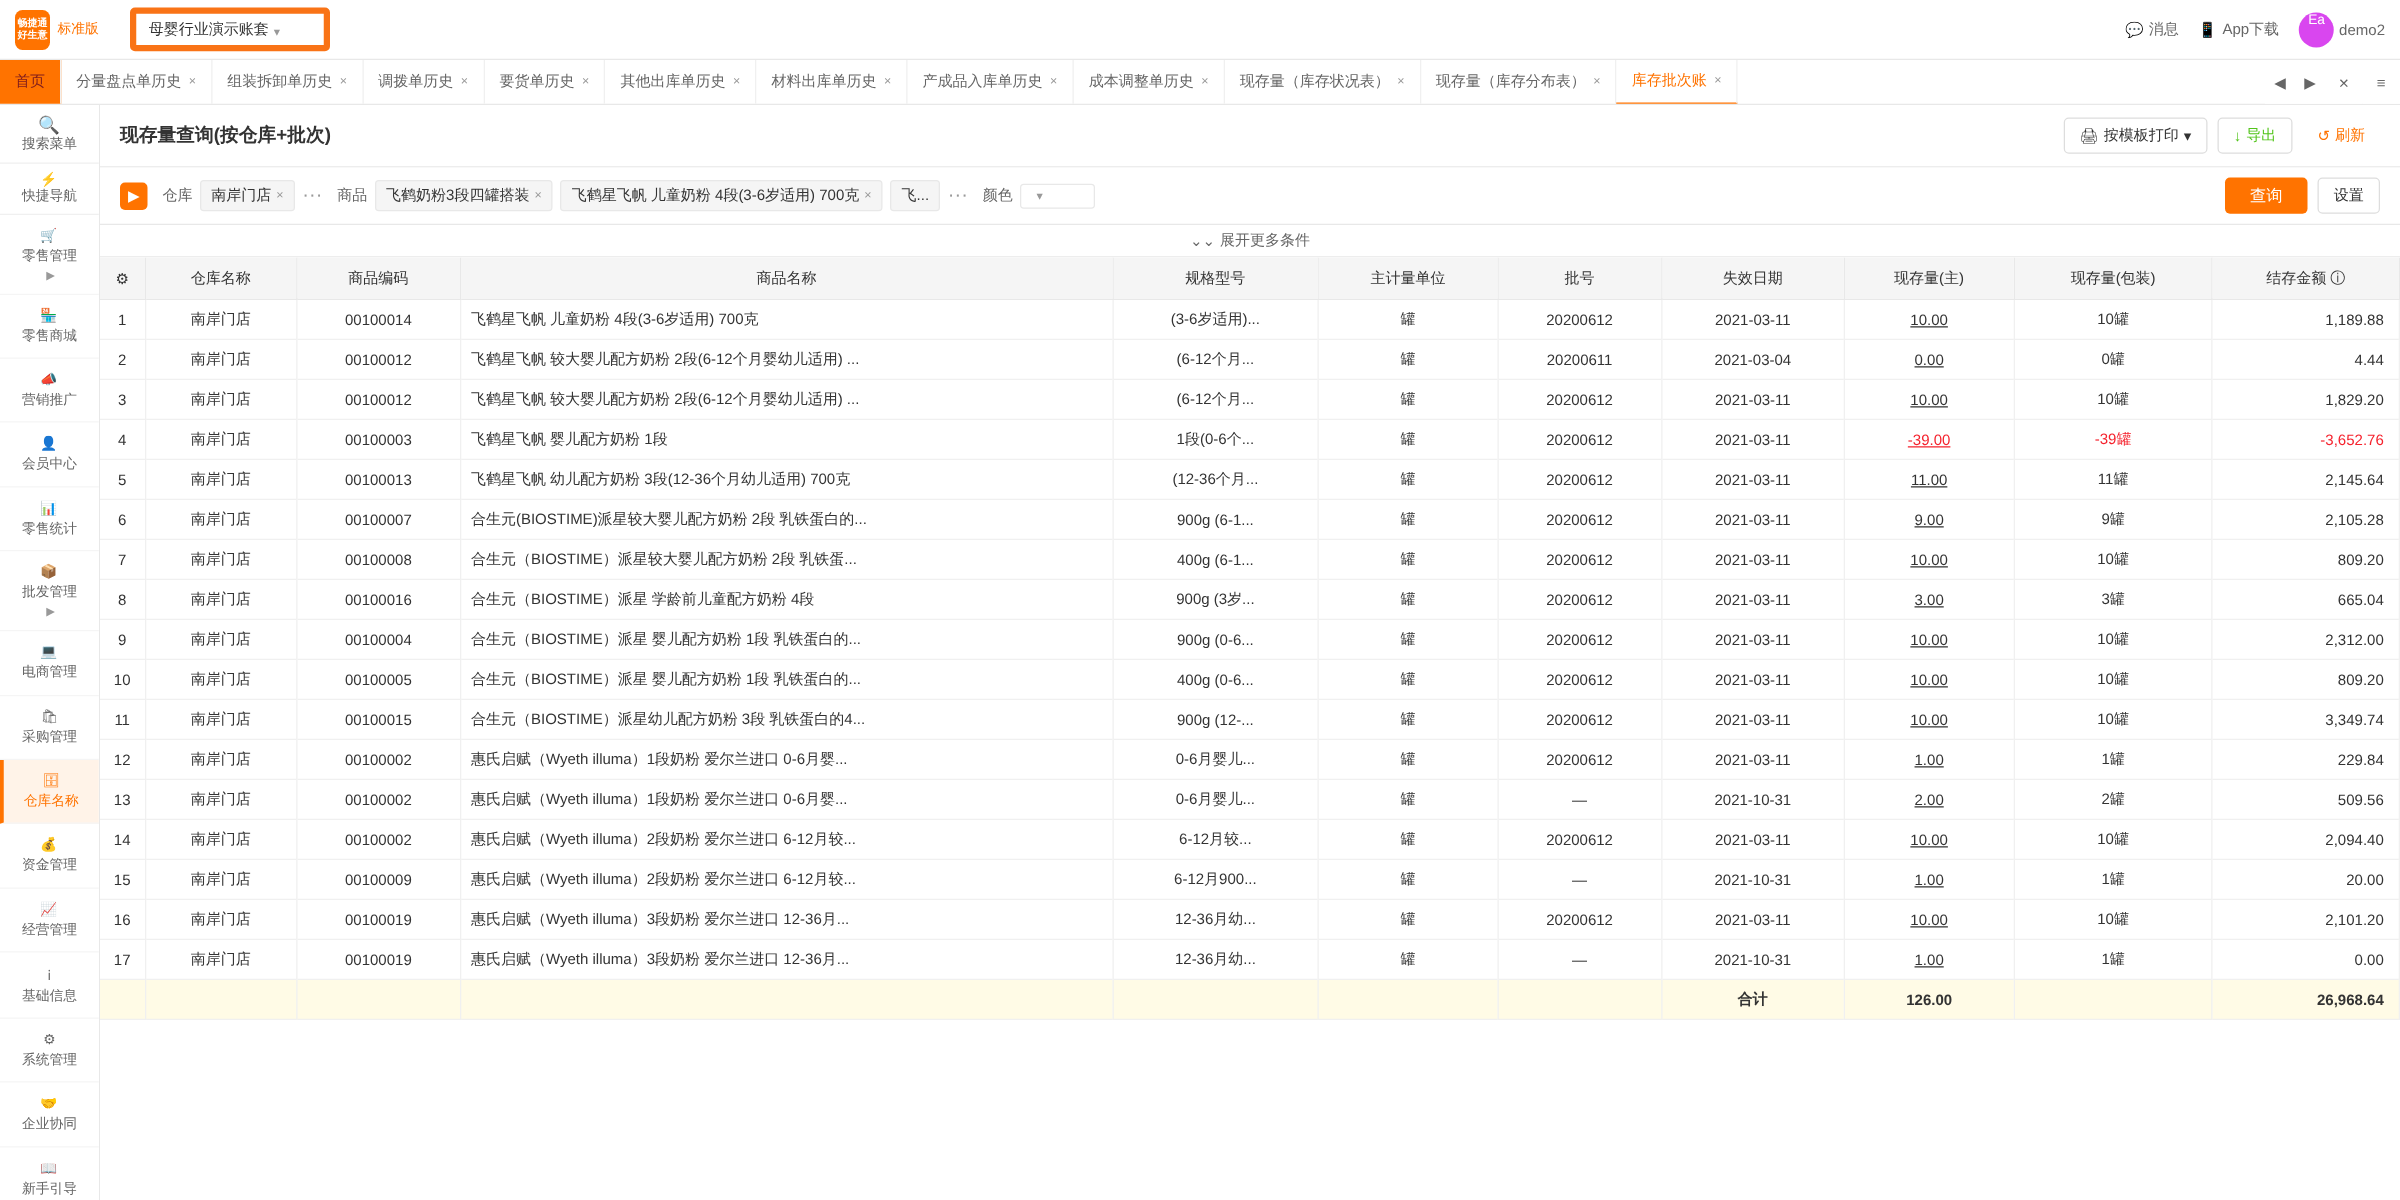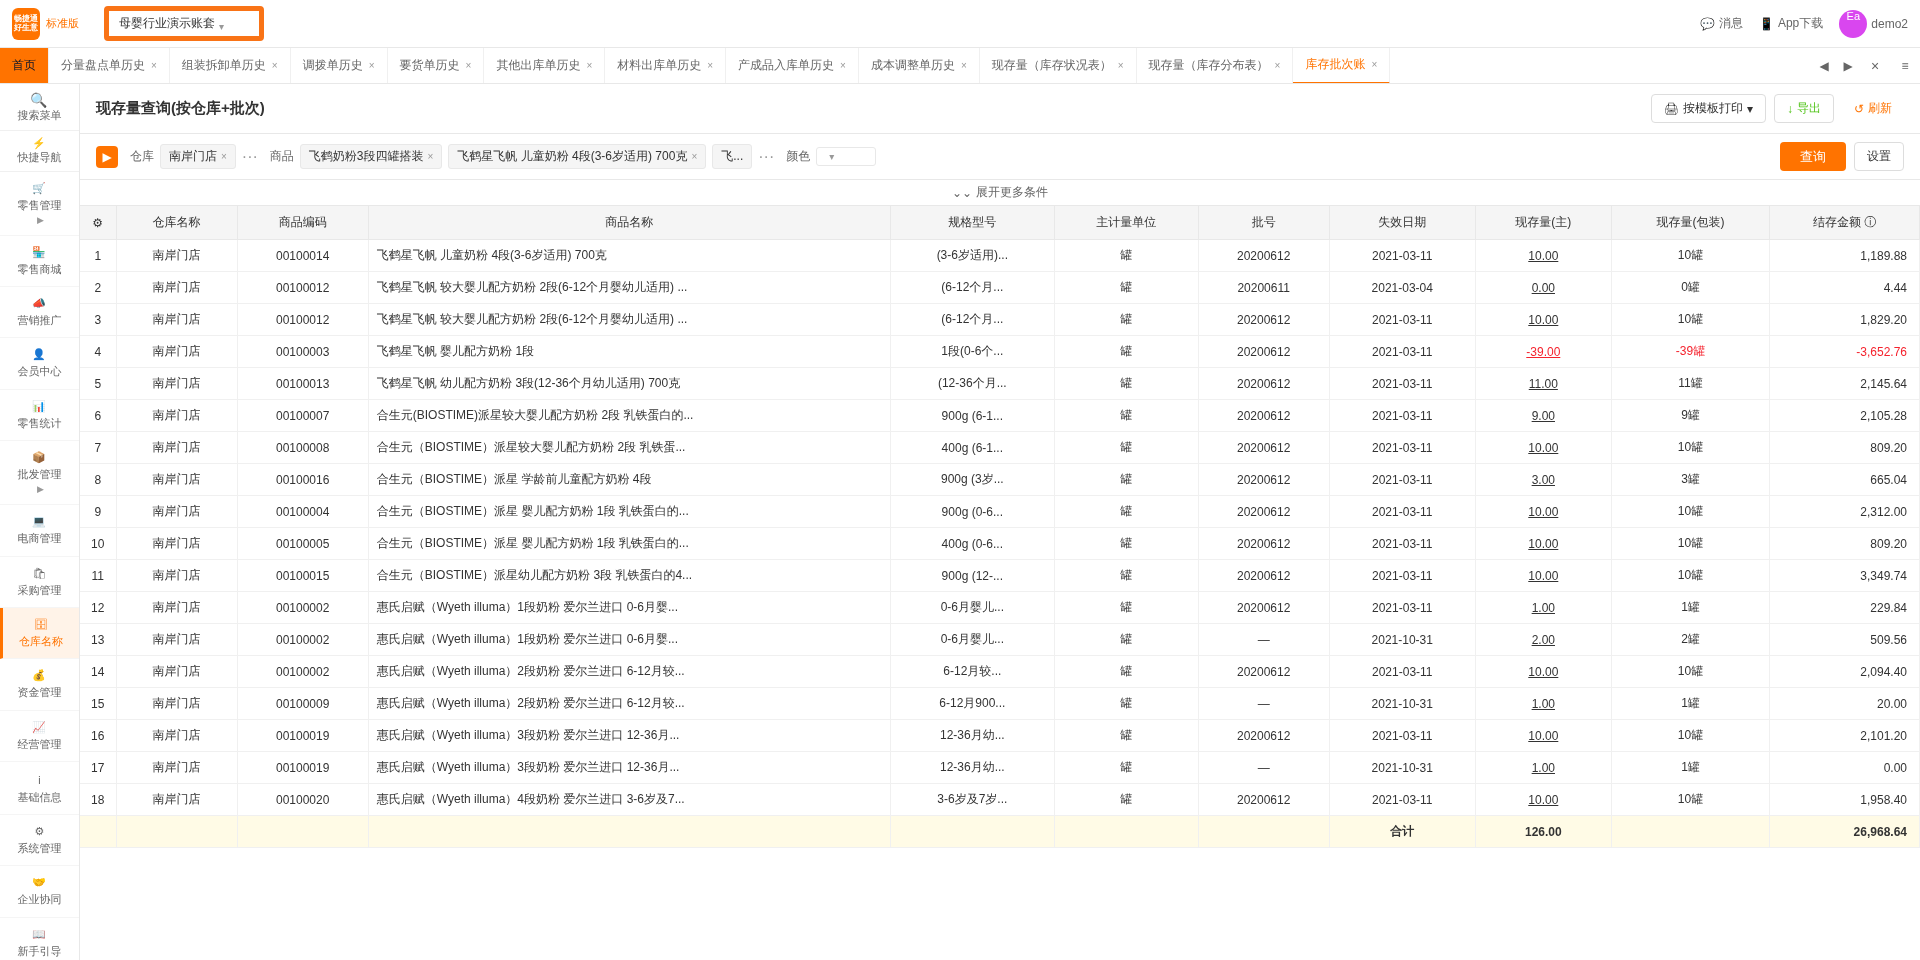--- a/index.html
+++ b/index.html
@@ -12,21 +12,21 @@
     .logo-text { font-size: 11px; color: #ff7300; line-height: 1.2; }
     .company-selector { display: flex; align-items: flex-end; gap: 4px; padding: 4px 10px; border: 5px solid #f97316; border-radius: 4px; cursor: pointer; min-width: 160px; font-size: 12px; color: #333; }
     .company-selector .arrow { color: #999; font-size: 10px; }
     .top-right { margin-left: auto; display: flex; align-items: center; gap: 16px; }
     .top-right-item { display: flex; align-items: center; gap: 4px; cursor: pointer; color: #666; font-size: 12px; }
     .avatar { width: 28px; height: 28px; border-radius: 50%; background: #d946ef; display: flex; justify-content: center; color: #fff; font-size: 11px; }
 
     
     .nav-tabs { display: flex; align-items: center; background: #fff; border-bottom: 1px solid #e8e8e8; height: 36px; overflow: hidden; }
     .nav-tab { padding: 0 12px; height: 36px; display: flex; align-items: center; gap: 4px; cursor: pointer; font-size: 12px; color: #666; border-right: 1px solid #f0f0f0; white-space: nowrap; flex-shrink: 0; }
-    .nav-tab.home { color: #0f172a; background: #ff7300; }
+    .nav-tab.home { color: #7f1d1d; background: #ff7300; }
     .nav-tab.active { color: #ff7300; border-bottom: 2px solid #ff7300; }
     .nav-tab .close-x { color: #999; font-size: 10px; margin-left: 2px; cursor: pointer; }
     .nav-arrows { display: flex; align-items: center; margin-left: auto; }
     .nav-arrow-btn { width: 24px; height: 36px; display: flex; align-items: center; justify-content: center; cursor: pointer; color: #666; border: none; background: #fff; font-size: 12px; }
     .nav-close-btn { width: 30px; height: 36px; display: flex; align-items: center; justify-content: center; cursor: pointer; color: #666; border: none; background: #fff; font-size: 14px; }
     .nav-menu-btn { width: 30px; height: 36px; display: flex; align-items: center; justify-content: center; cursor: pointer; color: #666; border: none; background: #fff; font-size: 12px; }
 
     
     .main-layout { display: flex; height: calc(100vh - 84px); }
 
@@ -545,33 +545,20 @@
     <td>00100019</td>
     <td class="text-left" style="max-width:280px;overflow:hidden;text-overflow:ellipsis;">惠氏启赋（Wyeth illuma）3段奶粉 爱尔兰进口 12-36月...</td>
     <td>12-36月幼...</td>
     <td>罐</td>
     <td>—</td>
     <td>2021-10-31</td>
     <td class=""><span class="underline">1.00</span></td>
     <td class="">1罐</td>
     <td class="" style="text-align:right; padding-right:12px;">0.00</td>
   </tr>
-            <tr>
-    <td class="col-index">18</td>
-    <td>南岸门店</td>
-    <td>00100020</td>
-    <td class="text-left" style="max-width:280px;overflow:hidden;text-overflow:ellipsis;">惠氏启赋（Wyeth illuma）4段奶粉 爱尔兰进口 3-6岁及7...</td>
-    <td>3-6岁及7岁...</td>
-    <td>罐</td>
-    <td>20200612</td>
-    <td>2021-03-11</td>
-    <td class=""><span class="underline">10.00</span></td>
-    <td class="">10罐</td>
-    <td class="" style="text-align:right; padding-right:12px;">1,958.40</td>
-  </tr>
             <tr class="summary-row">
   <td></td>
   <td></td>
   <td></td>
   <td></td>
   <td></td>
   <td></td>
   <td></td>
   <td>合计</td>
   <td>126.00</td>

